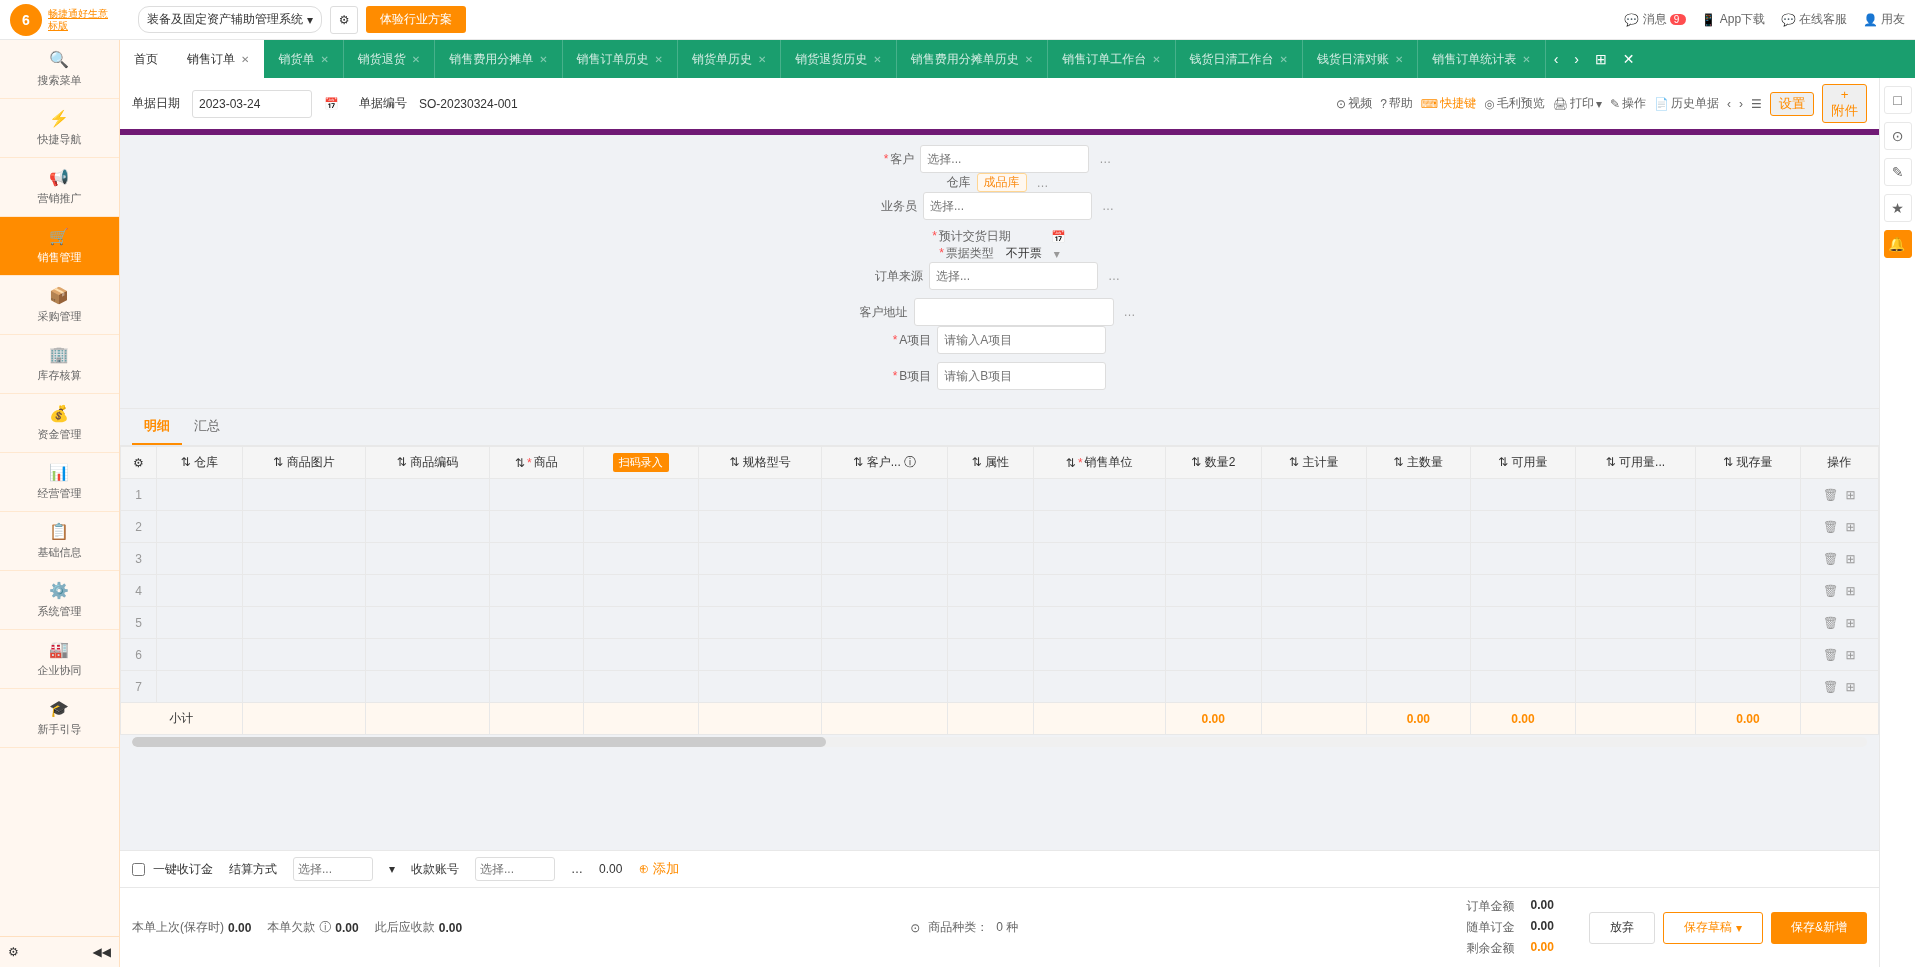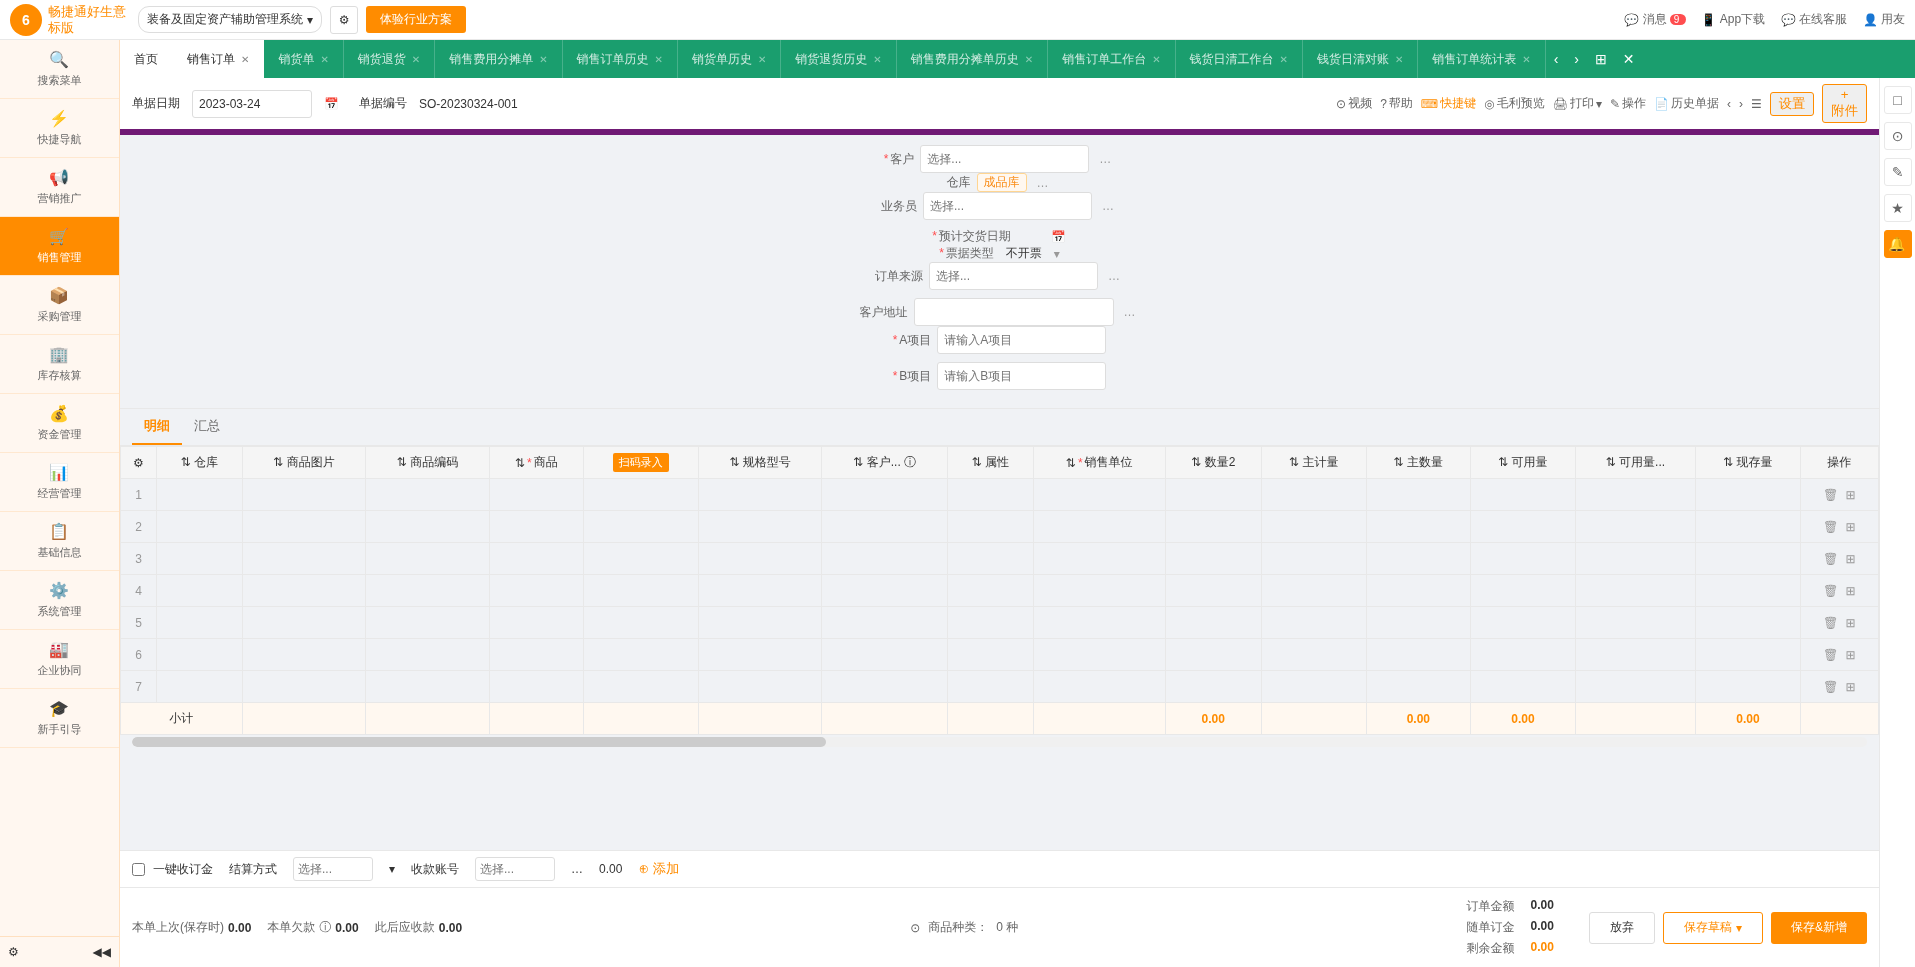--- a/index.html
+++ b/index.html
@@ -3,21 +3,21 @@
   <meta charset="utf-8">
   <style>
     * { box-sizing: border-box; margin: 0; padding: 0; }
     body { font-family: 'Microsoft YaHei', Arial, sans-serif; font-size: 12px; background: #f0f2f5; color: #333; overflow: hidden; }
     
     
     .top-bar { height: 40px; background: #fff; display: flex; align-items: center; padding: 0 10px; border-bottom: 1px solid #e8e8e8; justify-content: space-between; }
     .top-bar-left { display: flex; align-items: center; gap: 8px; }
     .logo { display: flex; align-items: center; gap: 6px; width: 120px; }
     .logo-icon { width: 32px; height: 32px; background: #ff8c00; border-radius: 50%; display: flex; align-items: center; justify-content: center; color: white; font-size: 14px; font-weight: bold; }
-    .logo-text { font-size: 13px; color: #ff8c00; line-height: 1.2; }
+    .logo-text { font-size: 10px; color: #ff8c00; line-height: 1.2; text-decoration: underline; }
     .system-selector { display: flex; align-items: center; gap: 4px; color: #333; cursor: pointer; font-size: 12px; padding: 4px 8px; border: 1px solid #ddd; border-radius: 11px; background: #fff; }
     .btn-solution { background: #ff8c00; color: white; border: none; padding: 5px 14px; border-radius: 3px; cursor: pointer; font-size: 12px; }
     .top-bar-right { display: flex; align-items: center; gap: 16px; font-size: 12px; color: #666; }
     .top-bar-right span { cursor: pointer; display: flex; align-items: center; gap: 3px; }
     .badge { background: #ff4d4f; color: white; border-radius: 10px; padding: 0 4px; font-size: 10px; min-width: 16px; text-align: center; }
     .gear-btn { width: 28px; height: 28px; border: 1px solid #ddd; border-radius: 3px; display: flex; align-items: center; justify-content: center; cursor: pointer; }
     
     
     .main-layout { display: flex; height: calc(100vh - 40px); }
     

